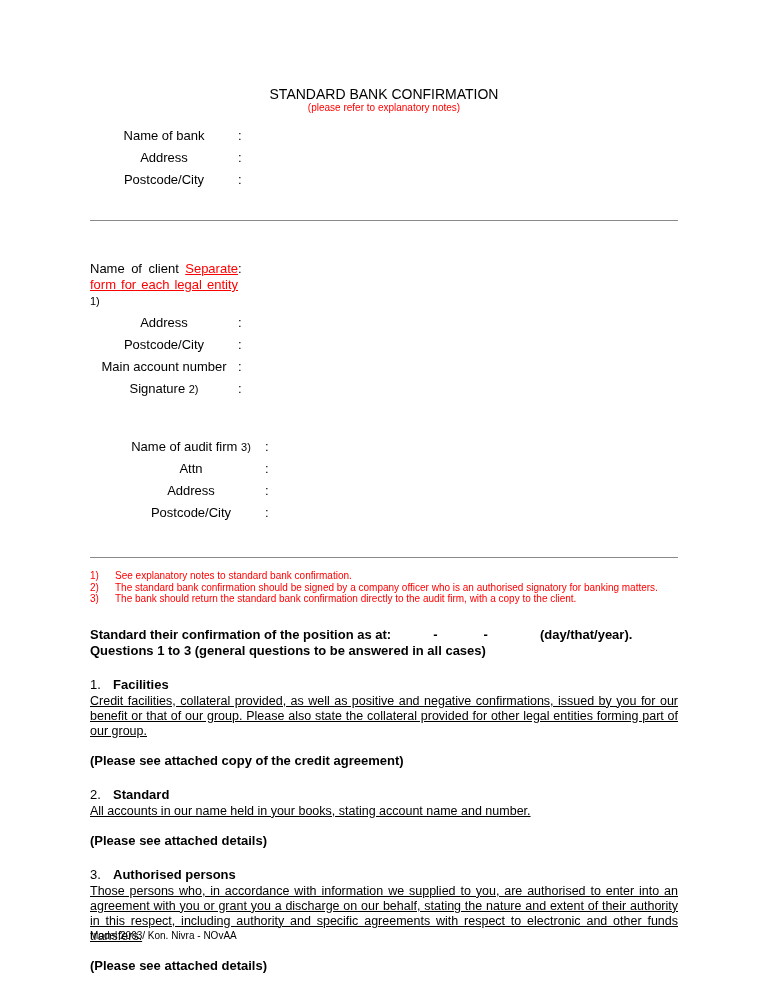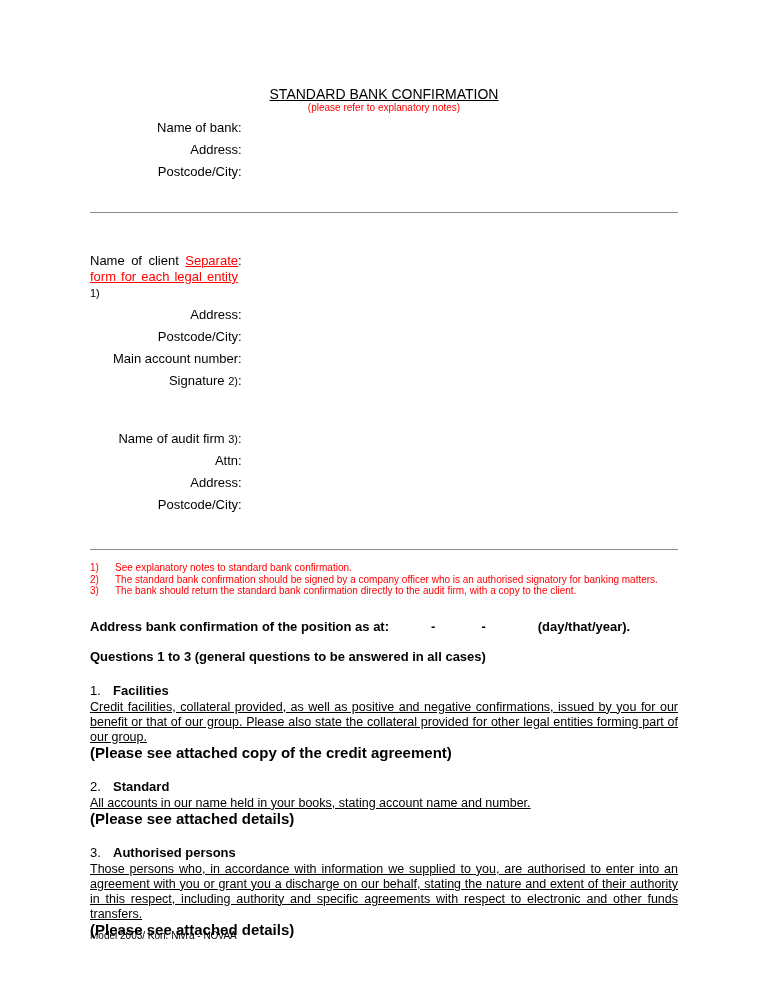--- a/index.html
+++ b/index.html
@@ -12,91 +12,91 @@
   .page {
     position: relative;
     width: 768px; height: 994px;
     background: #fff;
     padding: 86px 90px 0 90px;
   }
   .doc-title {
     text-align: center;
     font-size: 14px;
     line-height: 16px;
-    text-decoration: underline;
   }
   .doc-subtitle {
     text-align: center;
     font-size: 10px;
     line-height: 12px;
     color: #ff0000;
-    margin-bottom: 6px;
+    margin-bottom: 14px;
   }
   .frow {
     display: grid;
     grid-template-columns: 148px 16px 1fr;
     font-size: 13px;
     line-height: 16px;
     margin-bottom: 6px;
   }
-  .flabel { text-align: right; }
+  .flabel { text-align: center; }
   .flabel.justify { text-align: justify; }
   .fcolon { text-align: left; }
   .ref { font-size: 11px; }
   .red { color: #ff0000; }
   .underline { text-decoration: underline; }
   .rule {
     border: none;
     border-top: 1px solid #8a8a8a;
     height: 0;
   }
   .rule-1 { margin-top: 32px; }
   .rule-2 { margin-top: 36px; }
   .block-client { margin-top: 40px; }
-  .block-audit  { margin-top: 42px; }
+  .block-audit  { margin-top: 42px; margin-left: 27px; }
   .footnotes { margin-top: 12px; }
   .fnrow {
     display: grid;
     grid-template-columns: 25px 1fr;
     font-size: 10px;
     line-height: 11.5px;
     color: #ff0000;
   }
   .position-line {
     margin-top: 22px;
     font-size: 13px;
     font-weight: bold;
     line-height: 16px;
     white-space: nowrap;
   }
   .position-line .dash1 { margin-left: 42px; }
   .position-line .dash2 { margin-left: 46px; }
   .position-line .dmy   { margin-left: 52px; }
   .questions-heading {
-    margin-top: 14px;
+    margin-top: 0;
     font-size: 13px;
     font-weight: bold;
     line-height: 16px;
   }
   .section { margin-top: 18px; }
   .section-heading {
     font-size: 13px;
     line-height: 16px;
   }
   .section-num { display: inline-block; width: 23px; }
   .section-title { font-weight: bold; }
   .section-body {
     font-size: 12.5px;
     line-height: 15px;
     text-align: justify;
     margin-top: 1px;
     text-decoration: underline;
   }
   .section-note {
-    font-size: 15px;
+    margin-top: 14px;
+    font-size: 13px;
     font-weight: bold;
     line-height: 16px;
   }
   .doc-footer {
     position: absolute;
     left: 90px;
     top: 930px;
     font-size: 10px;
     line-height: 12px;
   }
@@ -191,21 +191,21 @@
       <span>2)</span>
       <span>The standard bank confirmation should be signed by a company officer who is an authorised signatory for banking matters.</span>
     </div>
     <div class="fnrow">
       <span>3)</span>
       <span>The bank should return the standard bank confirmation directly to the audit firm, with a copy to the client.</span>
     </div>
   </div>
 
   <div class="position-line">
-    <span>Address bank confirmation of the position as at:</span><span class="dash1">-</span><span class="dash2">-</span><span class="dmy">(day/that/year).</span>
+    <span>Standard their confirmation of the position as at:</span><span class="dash1">-</span><span class="dash2">-</span><span class="dmy">(day/that/year).</span>
   </div>
 
   <div class="questions-heading">Questions 1 to 3 (general questions to be answered in all cases)</div>
 
   <div class="section">
     <div class="section-heading">
       <span class="section-num">1.</span><span class="section-title">Facilities</span>
     </div>
     <div class="section-body">Credit facilities, collateral provided, as well as positive and negative confirmations, issued by you for our benefit or that of our group. Please also state the collateral provided for other legal entities forming part of our group.</div>
     <div class="section-note">(Please see attached copy of the credit agreement)</div>

